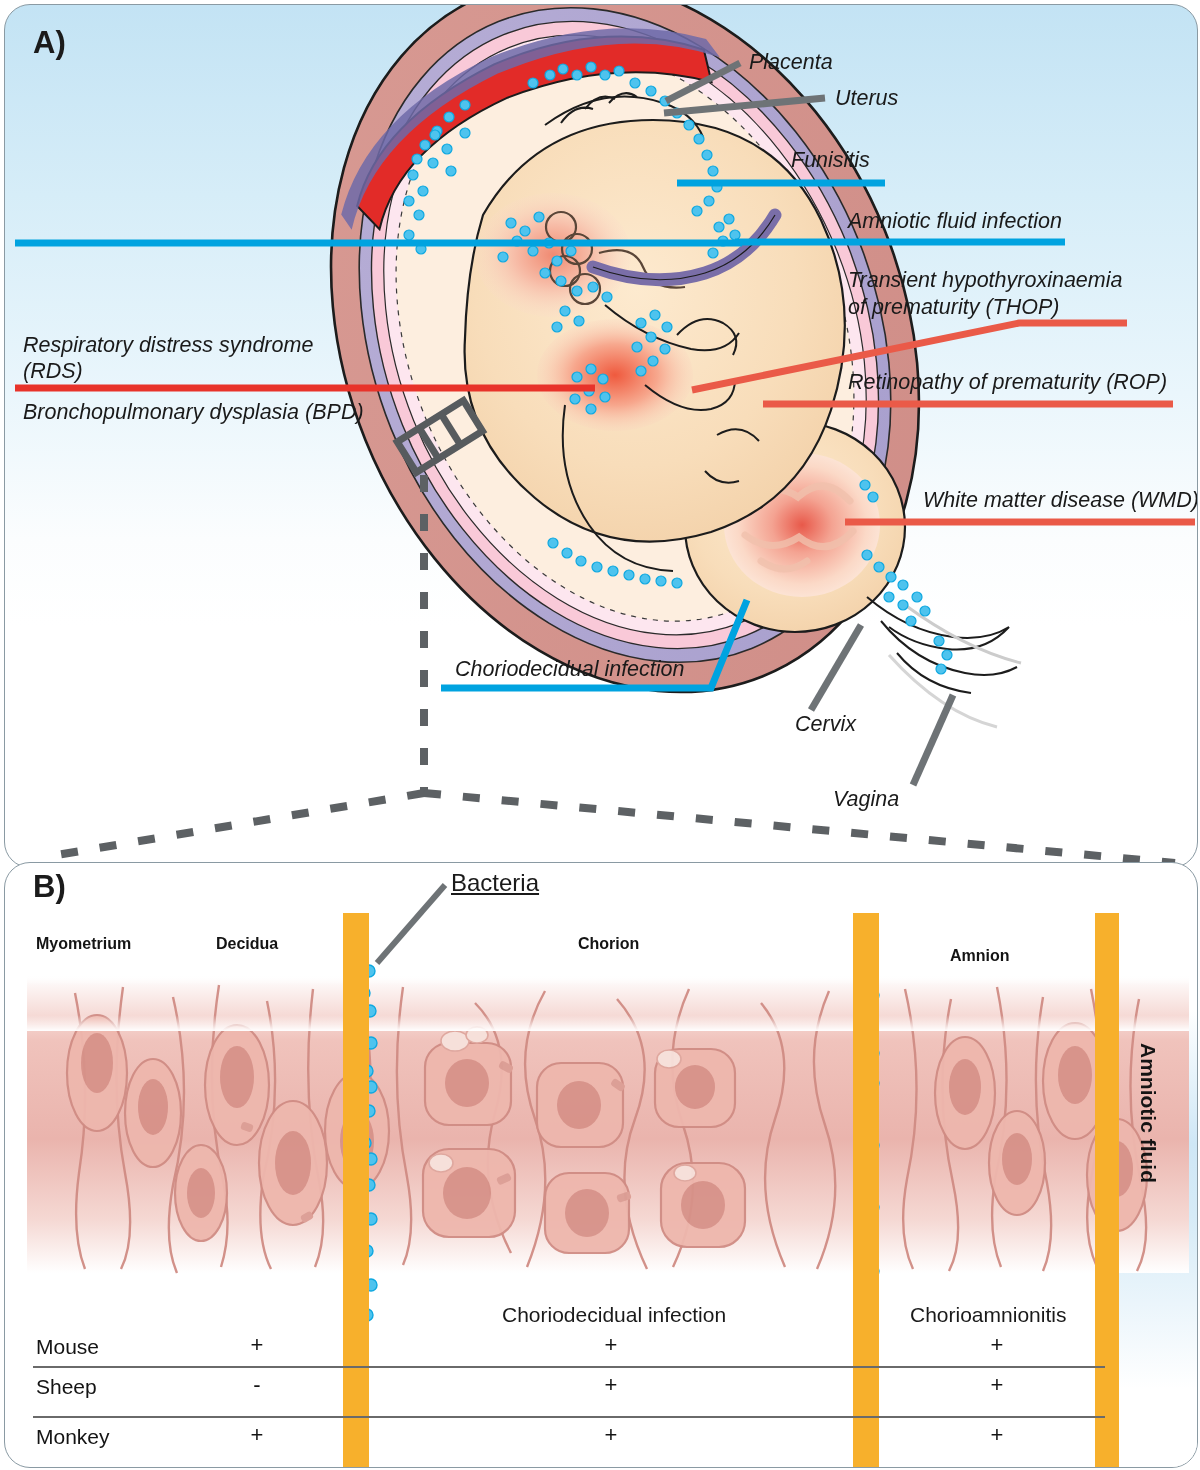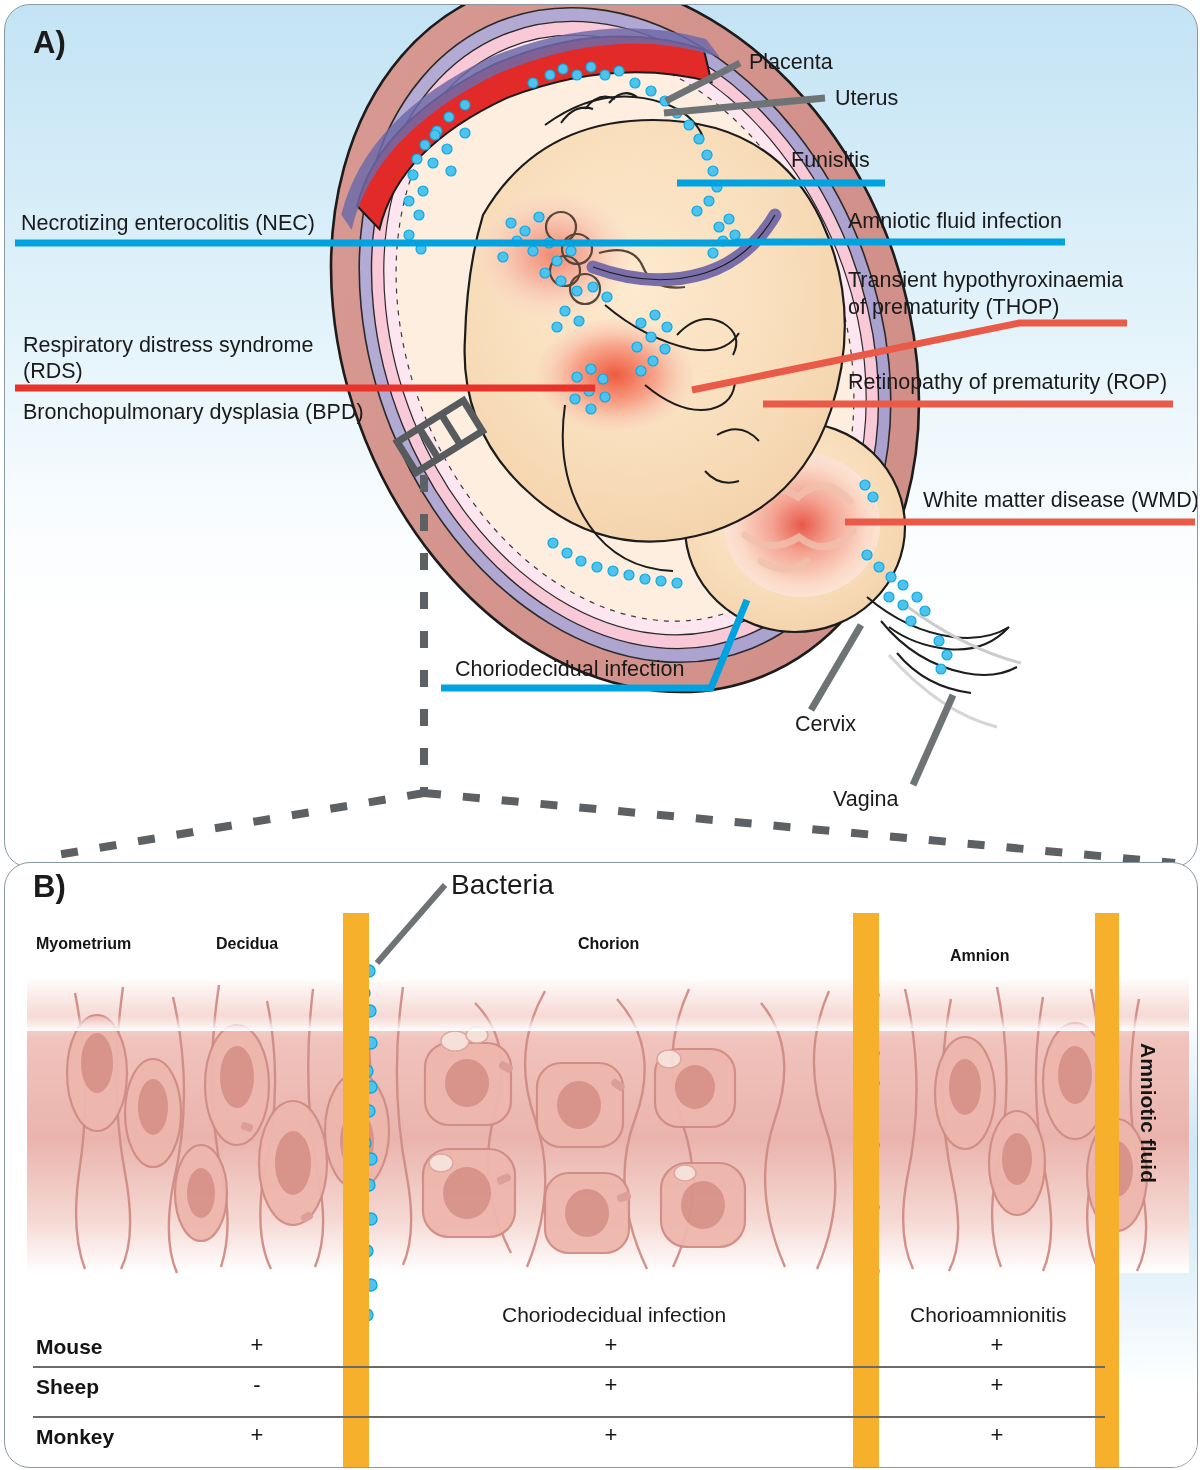--- a/index.html
+++ b/index.html
@@ -18,41 +18,41 @@
     position:absolute;font-weight:bold;font-size:31px;color:#1b1b1b;letter-spacing:0px;
   }
 
   
   #panelB{
     position:absolute;left:4px;top:862px;width:1192px;height:604px;
     border:1.5px solid #8a9aa3;border-radius:26px;background:#ffffff;overflow:hidden;
   }
 
   
-  .lbl{position:absolute;font-size:21.5px;color:#1a1a1a;line-height:27px;white-space:nowrap;}
+  .lbl{position:absolute;font-size:21.5px;color:#1a1a1a;line-height:27px;white-space:nowrap;font-style:italic;}
 
   svg.overlay{position:absolute;left:0;top:0;width:100%;height:100%;overflow:visible;pointer-events:none;}
 
   
   .bhead{position:absolute;font-size:16px;font-weight:bold;color:#141414;white-space:nowrap;}
   .bsub{position:absolute;font-size:21px;color:#1a1a1a;white-space:nowrap;}
   .amnio-vert{
     position:absolute;font-size:21px;font-weight:bold;color:#141414;white-space:nowrap;
     transform:rotate(90deg);transform-origin:left top;
   }
 
   
   .obar{position:absolute;background:#f7b02c;}
 
   
-  .trow-label{position:absolute;font-size:21px;font-weight:bold;color:#141414;white-space:nowrap;}
+  .trow-label{position:absolute;font-size:21px;font-weight:normal;color:#141414;white-space:nowrap;}
   .tcell{position:absolute;font-size:22px;color:#141414;text-align:center;white-space:nowrap;}
   .trule{position:absolute;height:1.6px;background:#6a6a6a;}
 
-  .bacteria-lbl{position:absolute;font-size:28px;color:#1a1a1a;white-space:nowrap;}
+  .bacteria-lbl{position:absolute;font-size:24px;color:#1a1a1a;white-space:nowrap;text-decoration:underline;}
 </style>
 </head>
 <body>
 
 <div id="root">
 
   <div id="panelA">
 
     <div class="panel-letter" style="left:28px;top:20px;">A)</div>
 
@@ -268,21 +268,20 @@
       <line x1="10" y1="383" x2="590" y2="383" stroke="#e8332a" stroke-width="7"></line>
       <polyline points="1122,318 1014,318 687,385" fill="none" stroke="#ea5a48" stroke-width="7"></polyline>
       <line x1="758" y1="399" x2="1168" y2="399" stroke="#ea5a48" stroke-width="7"></line>
       <line x1="840" y1="517" x2="1190" y2="517" stroke="#ea5a48" stroke-width="7"></line>
     </svg>
 
     <div class="lbl" style="left:744px;top:44px;">Placenta</div>
     <div class="lbl" style="left:830px;top:80px;">Uterus</div>
     <div class="lbl" style="left:786px;top:142px;">Funisitis</div>
     <div class="lbl" style="left:843px;top:203px;">Amniotic fluid infection</div>
-    <div class="lbl" style="left:16px;top:205px;">Necrotizing enterocolitis (NEC)</div>
 
     <div class="lbl" style="left:843px;top:262px;">Transient hypothyroxinaemia</div>
     <div class="lbl" style="left:843px;top:289px;">of prematurity (THOP)</div>
 
     <div class="lbl" style="left:18px;top:327px;">Respiratory distress syndrome</div>
     <div class="lbl" style="left:18px;top:353px;">(RDS)</div>
     <div class="lbl" style="left:843px;top:364px;">Retinopathy of prematurity (ROP)</div>
     <div class="lbl" style="left:18px;top:394px;">Bronchopulmonary dysplasia (BPD)</div>
 
     <div class="lbl" style="left:918px;top:482px;">White matter disease (WMD)</div>

